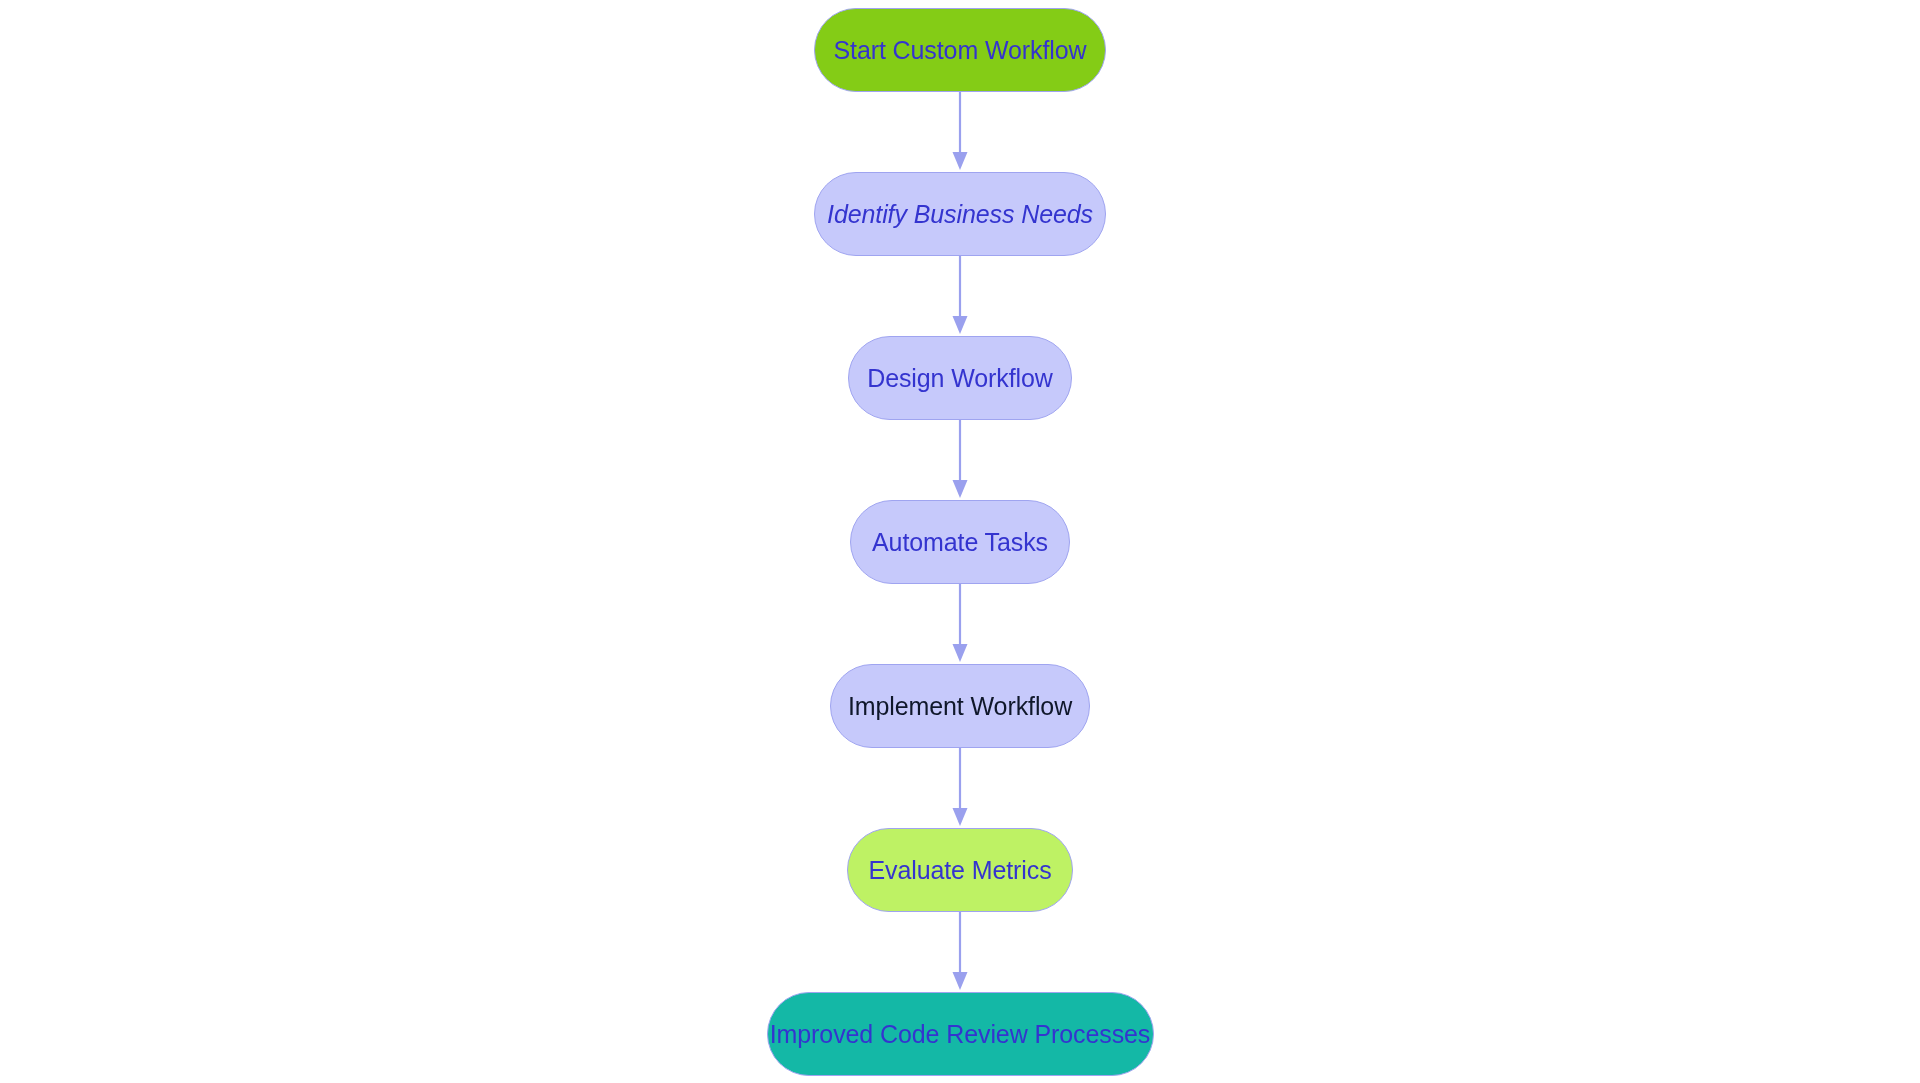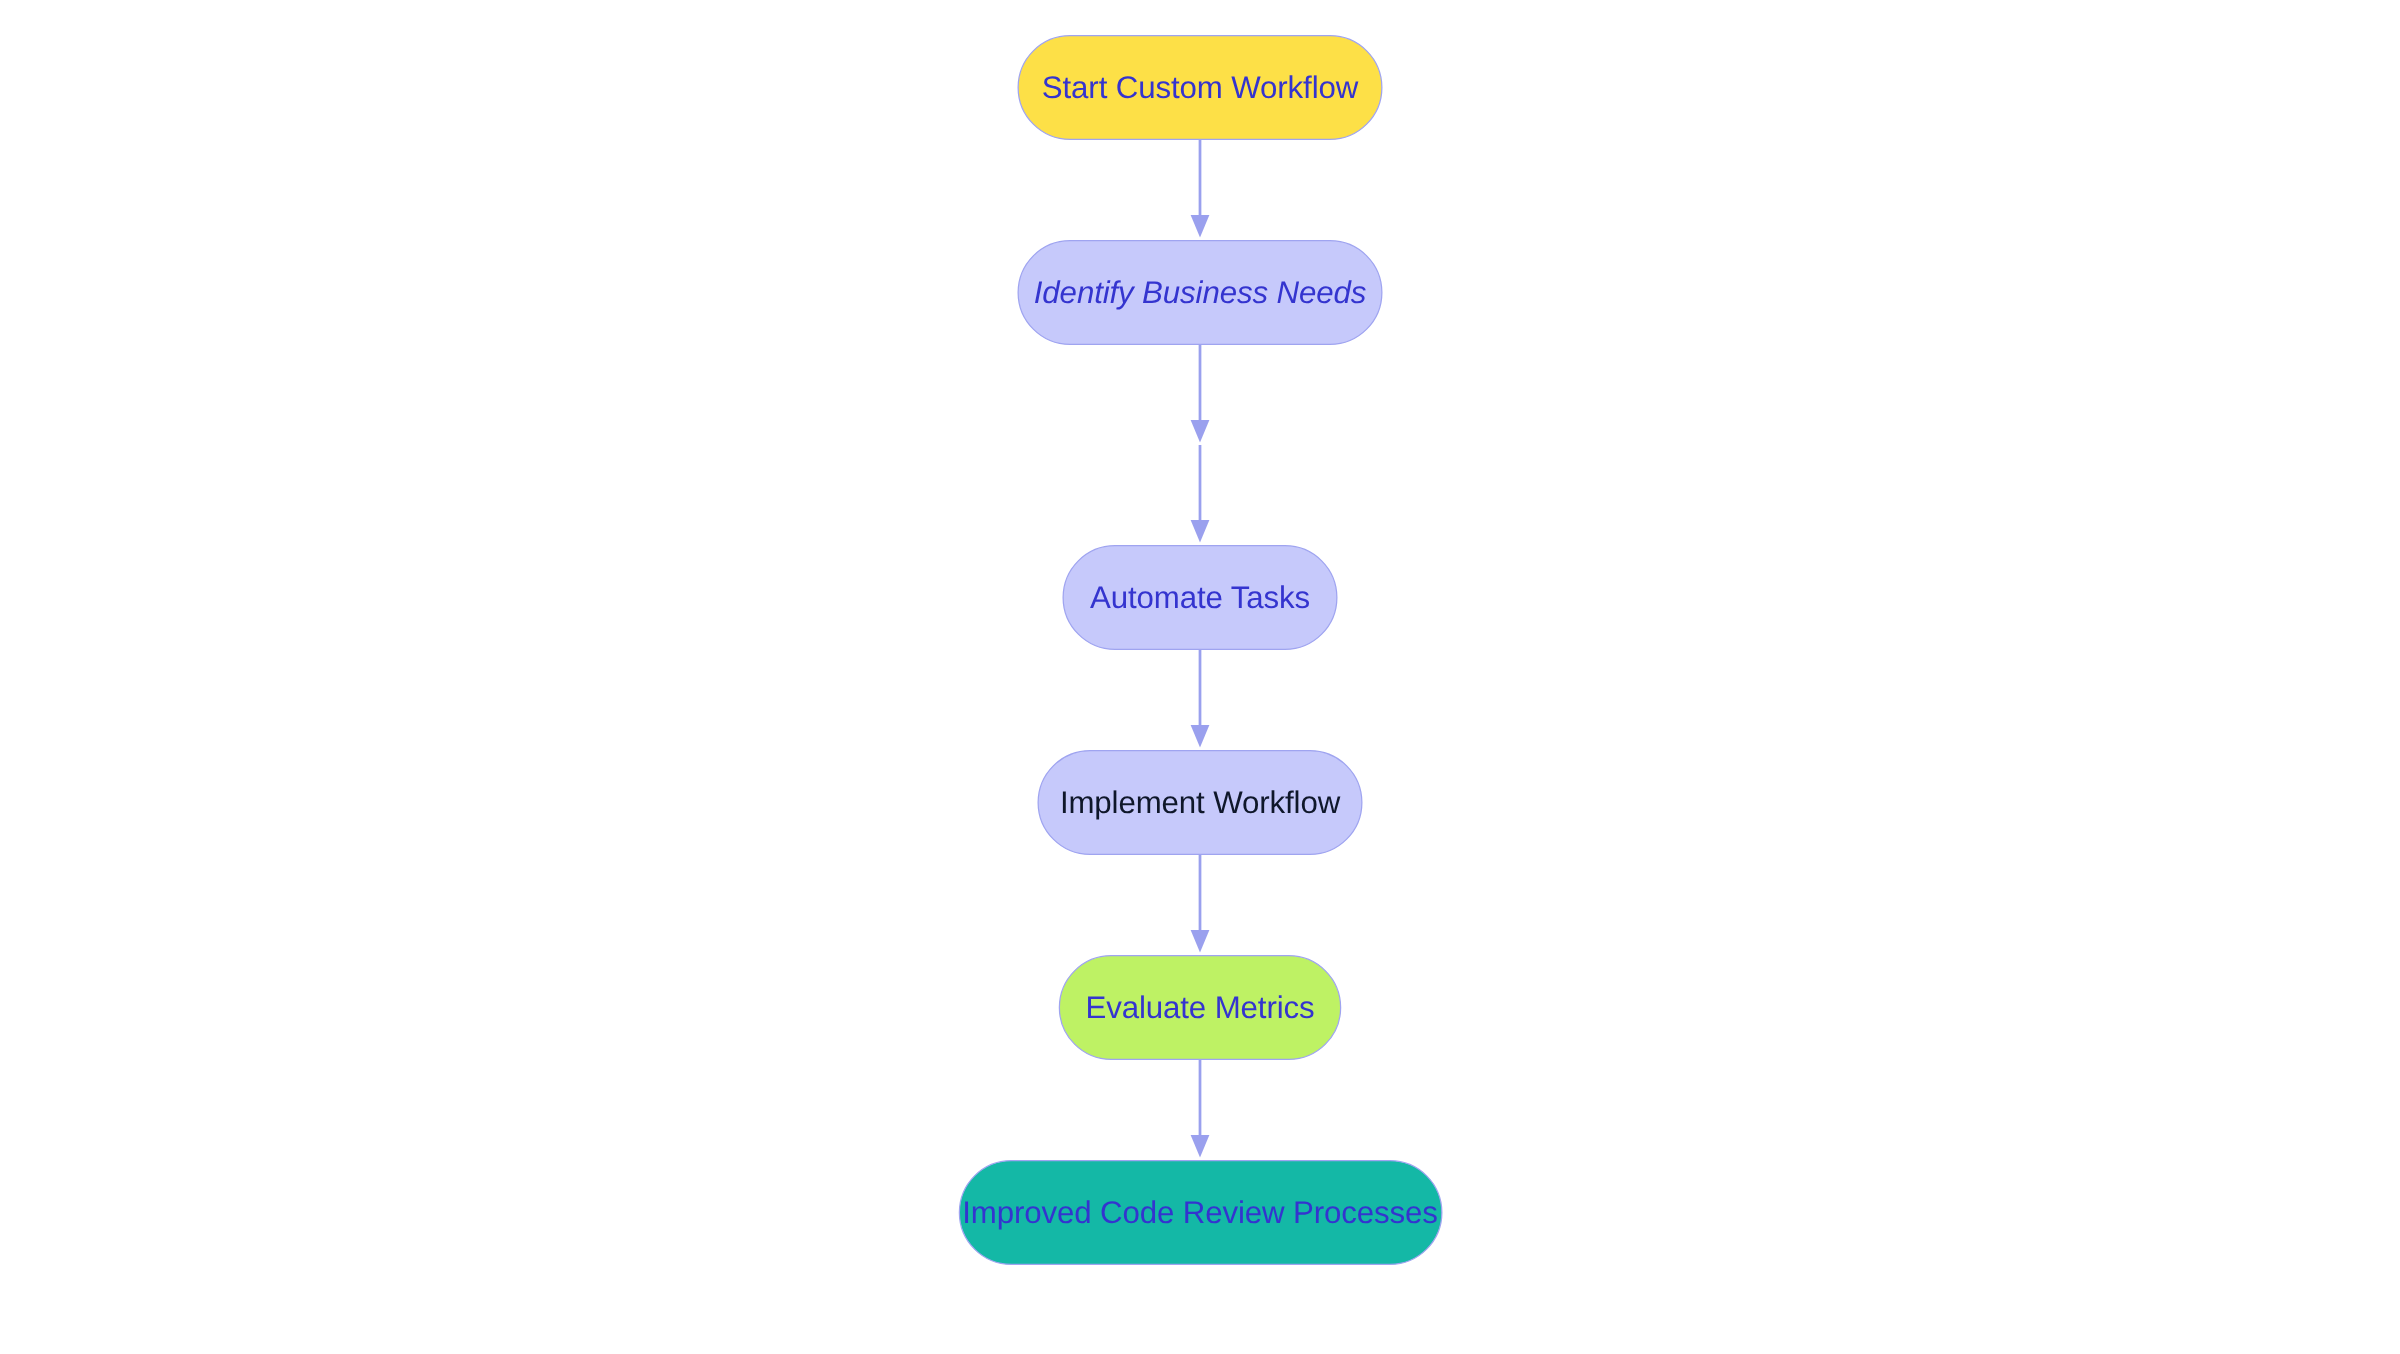--- a/index.html
+++ b/index.html
@@ -72,21 +72,21 @@
   .spacer-top { height: 8px; flex: none; }
 </style>
 </head>
 <body style="background: rgb(255, 255, 255);">
 
 <div id="flowchart-canvas" style="background: rgb(255, 255, 255);">
   <div class="flow-column">
 
     <div class="spacer-top"></div>
 
-    <div class="flow-node" style="width: 292px; background: #fde047; border-color: rgb(159, 164, 240); color: rgb(52, 52, 207); margin-top: 20px;">
+    <div class="flow-node" style="width: 292px; background: #84cc16; border-color: rgb(159, 164, 240); color: rgb(52, 52, 207);">
       <span class="flow-node-label">Start Custom Workflow</span>
     </div>
 
     <div class="flow-arrow">
       <svg width="20" height="80" viewBox="0 0 20 80" aria-hidden="true">
         <line x1="10" y1="0" x2="10" y2="66" stroke="#9aa0ee" stroke-width="2.2"></line>
         <polygon points="10,78 2.5,60 17.5,60" fill="#9aa0ee"></polygon>
       </svg>
     </div>
 
@@ -94,20 +94,23 @@
       <span class="flow-node-label">Identify Business Needs</span>
     </div>
 
     <div class="flow-arrow">
       <svg width="20" height="80" viewBox="0 0 20 80" aria-hidden="true">
         <line x1="10" y1="0" x2="10" y2="66" stroke="#9aa0ee" stroke-width="2.2"></line>
         <polygon points="10,78 2.5,60 17.5,60" fill="#9aa0ee"></polygon>
       </svg>
     </div>
 
+    <div class="flow-node" style="width: 224px; background: rgb(198, 201, 251); border-color: rgb(159, 164, 240); color: rgb(52, 52, 207);">
+      <span class="flow-node-label">Design Workflow</span>
+    </div>
 
     <div class="flow-arrow">
       <svg width="20" height="80" viewBox="0 0 20 80" aria-hidden="true">
         <line x1="10" y1="0" x2="10" y2="66" stroke="#9aa0ee" stroke-width="2.2"></line>
         <polygon points="10,78 2.5,60 17.5,60" fill="#9aa0ee"></polygon>
       </svg>
     </div>
 
     <div class="flow-node" style="width: 220px; background: rgb(198, 201, 251); border-color: rgb(159, 164, 240); color: rgb(52, 52, 207); justify-content: center;">
       <span class="flow-node-label">Automate Tasks</span>

